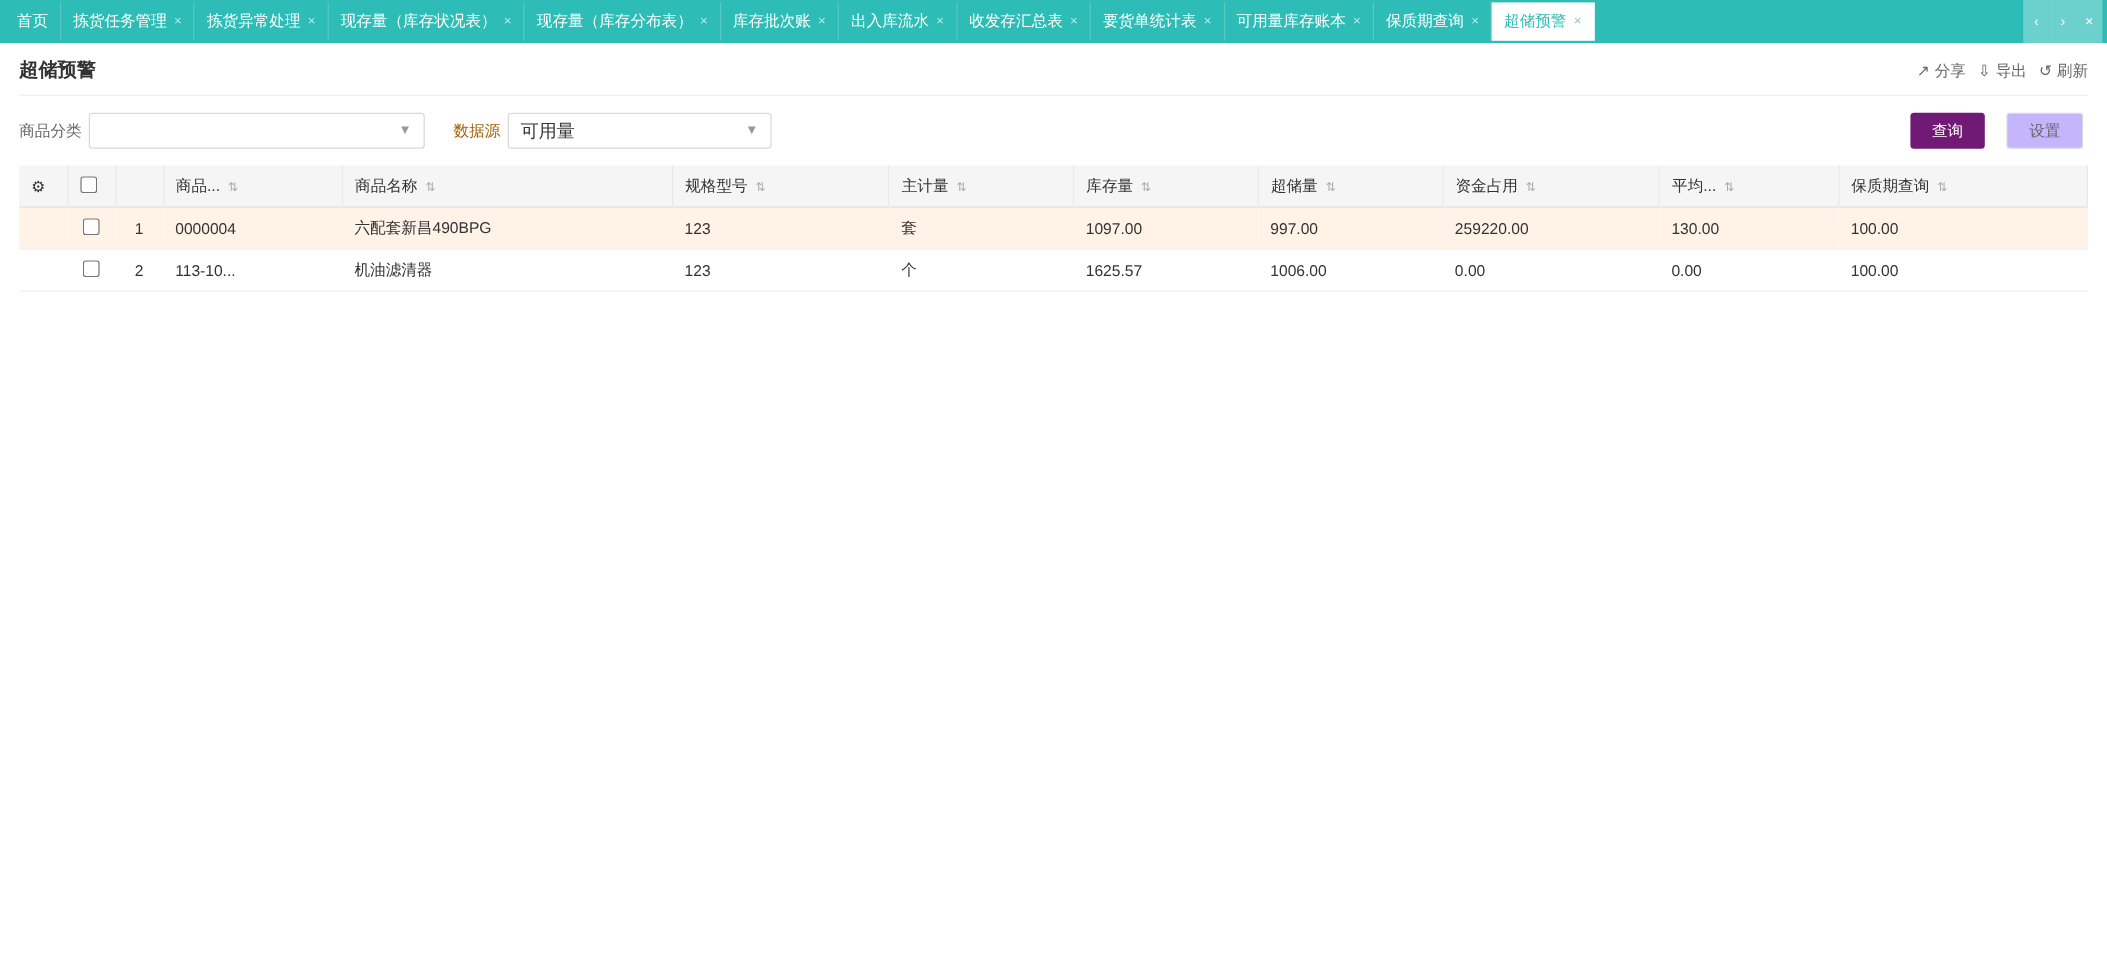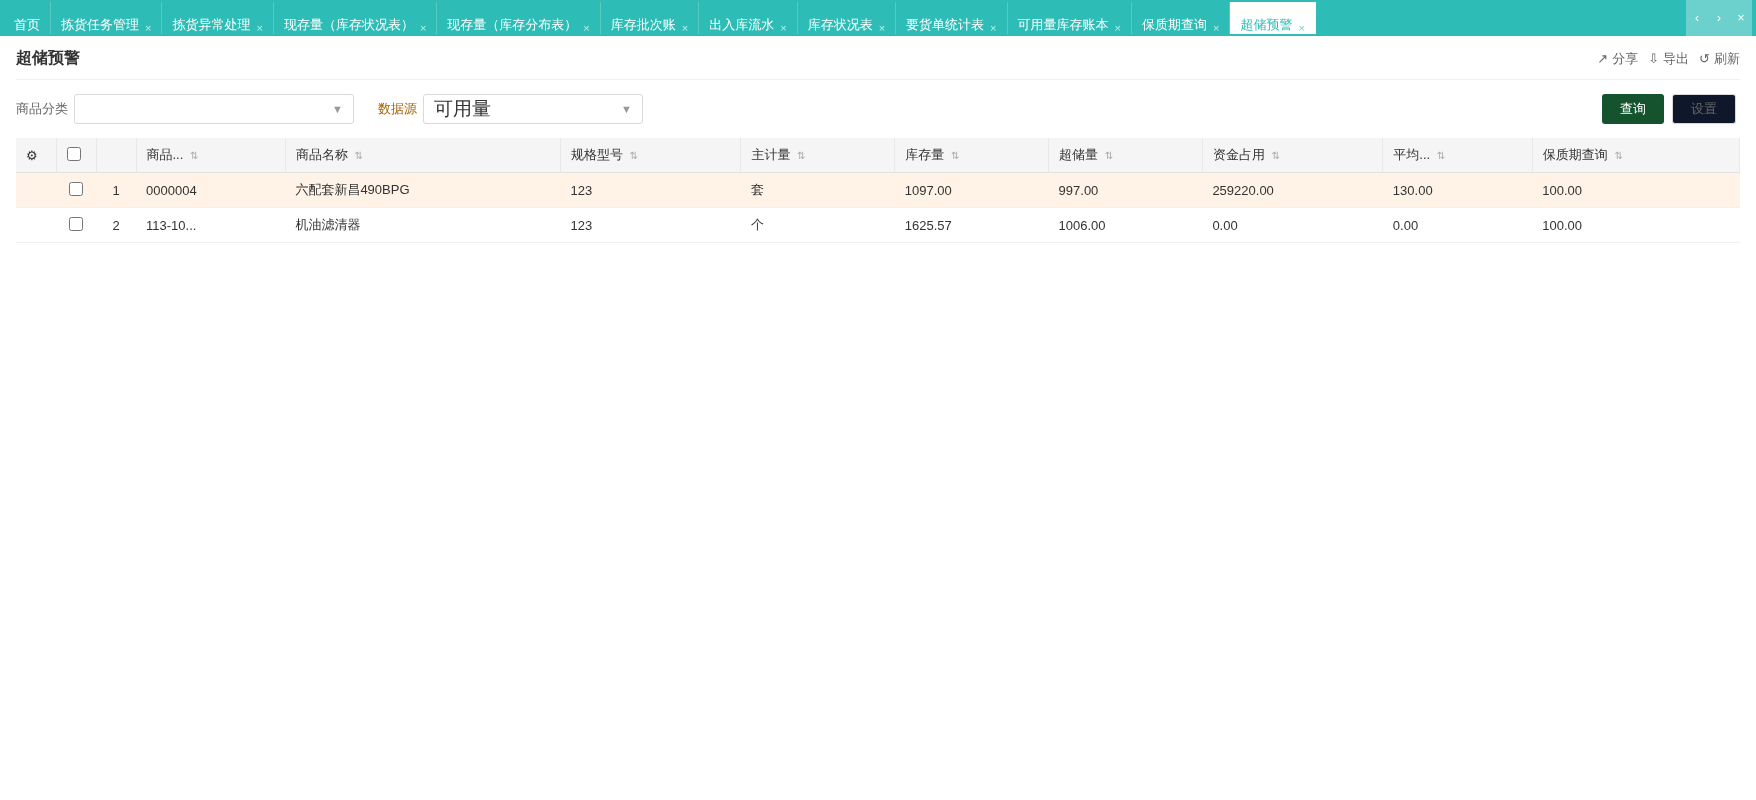--- a/index.html
+++ b/index.html
@@ -9,21 +9,21 @@
     .top-nav {
       background: #2dbdb6;
       display: flex;
       align-items: center;
       height: 36px;
       padding: 0 4px;
       overflow: hidden;
     }
     .nav-tab {
       display: flex;
-      align-items: flex-end;
+      align-items: center;
       padding: 0 10px;
       height: 32px;
       color: #fff;
       font-size: 12px;
       white-space: nowrap;
       cursor: pointer;
       border-right: 1px solid rgba(255,255,255,0.2);
     }
     .nav-tab.active { background: #fff; color: #2dbdb6; }
     .nav-tab .close-x {
@@ -121,36 +121,37 @@
     .filter-select-arrow {
       color: #999;
       font-size: 11px;
     }
     .filter-actions {
       margin-left: auto;
       display: flex;
       gap: 8px;
     }
     .btn-query {
-      background: #14532d;
+      background: #701a75;
       color: #fff;
       border: none;
       border-radius: 3px;
       padding: 6px 18px;
       cursor: pointer;
       font-size: 13px;
     }
     .btn-settings {
-      background: #0f172a;
+      background: #c4b5fd;
       color: #666;
       border: 1px solid #d9d9d9;
       border-radius: 3px;
       padding: 5px 18px;
       cursor: pointer;
       font-size: 13px;
+      margin-left: 10px;
     }
 
     
     .data-table {
       width: 100%;
       border-collapse: collapse;
       margin-top: 4px;
     }
     .data-table thead tr {
       background: #f5f5f5;
@@ -192,21 +193,21 @@
     .settings-icon-cell { text-align: center; color: #666; cursor: pointer; }
 
     
     .datasource-label {
       color: #a16207;
       font-size: 13px;
       white-space: nowrap;
     }
     .datasource-value {
       color: #333;
-      font-size: 19px;
+      font-size: 15px;
     }
   </style>
 </head>
 <body>
 
 <div class="top-nav">
   <div class="nav-tab">
     <span>首页</span>
   </div>
   <div class="nav-tab">
@@ -227,21 +228,21 @@
   </div>
   <div class="nav-tab">
     <span>库存批次账</span>
     <span class="close-x">×</span>
   </div>
   <div class="nav-tab">
     <span>出入库流水</span>
     <span class="close-x">×</span>
   </div>
   <div class="nav-tab">
-    <span>库存状况表</span>
+    <span>收发存汇总表</span>
     <span class="close-x">×</span>
   </div>
   <div class="nav-tab">
     <span>要货单统计表</span>
     <span class="close-x">×</span>
   </div>
   <div class="nav-tab">
     <span>可用量库存账本</span>
     <span class="close-x">×</span>
   </div>

